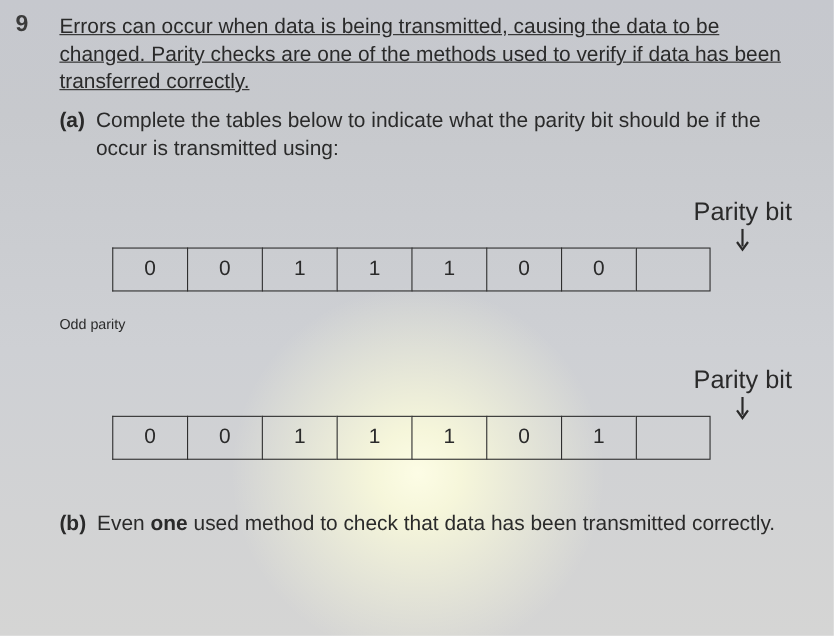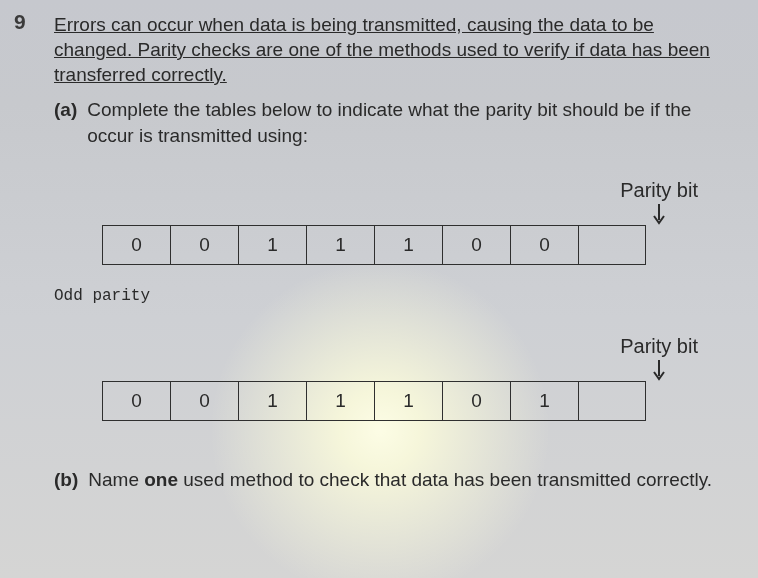--- a/index.html
+++ b/index.html
@@ -56,23 +56,23 @@
     margin-top: 6px;
   }
 
   .parity-label-wrap {
     margin-top: 30px;
     position: relative;
     height: 40px;
   }
   .parity-label {
     position: absolute;
-    right: 38px;
+    right: 16px;
     top: 0;
-    font-size: 20px;
+    font-size: 23px;
     text-align: center;
   }
   .arrow {
     display: block;
     text-align: center;
     font-size: 16px;
     line-height: 0.95;
     margin-top: 2px;
   }
   .arrow svg { display: block; margin: 2px auto 0 auto; }
@@ -93,23 +93,22 @@
     justify-content: center;
     font-size: 19px;
     background: rgba(255,255,255,0.0);
   }
   .bit-cell:last-child {
     border-right: 1.5px solid #2f2f2f;
   }
 
   .odd-label {
     margin-top: 22px;
-    font-size: 16px;
+    font-size: 13px;
     margin-left: 0;
-    font-family: Liberation Mono, monospace;
   }
 
   .part-b {
     margin-top: 48px;
     display: flex;
     gap: 10px;
     font-size: 19px;
   }
 </style>
 </head>
@@ -171,17 +170,17 @@
     <div class="bit-cell">1</div>
     <div class="bit-cell">1</div>
     <div class="bit-cell">0</div>
     <div class="bit-cell">1</div>
     <div class="bit-cell"></div>
   </div>
 
   <div class="part-b">
     <span class="part-label">(b)</span>
     <span>
-      <span>Name </span><b>one</b><span> used method to check that data has been transmitted correctly.</span>
+      <span>Even </span><b>one</b><span> used method to check that data has been transmitted correctly.</span>
     </span>
   </div>
 
 </div>
 
 </body></html>

